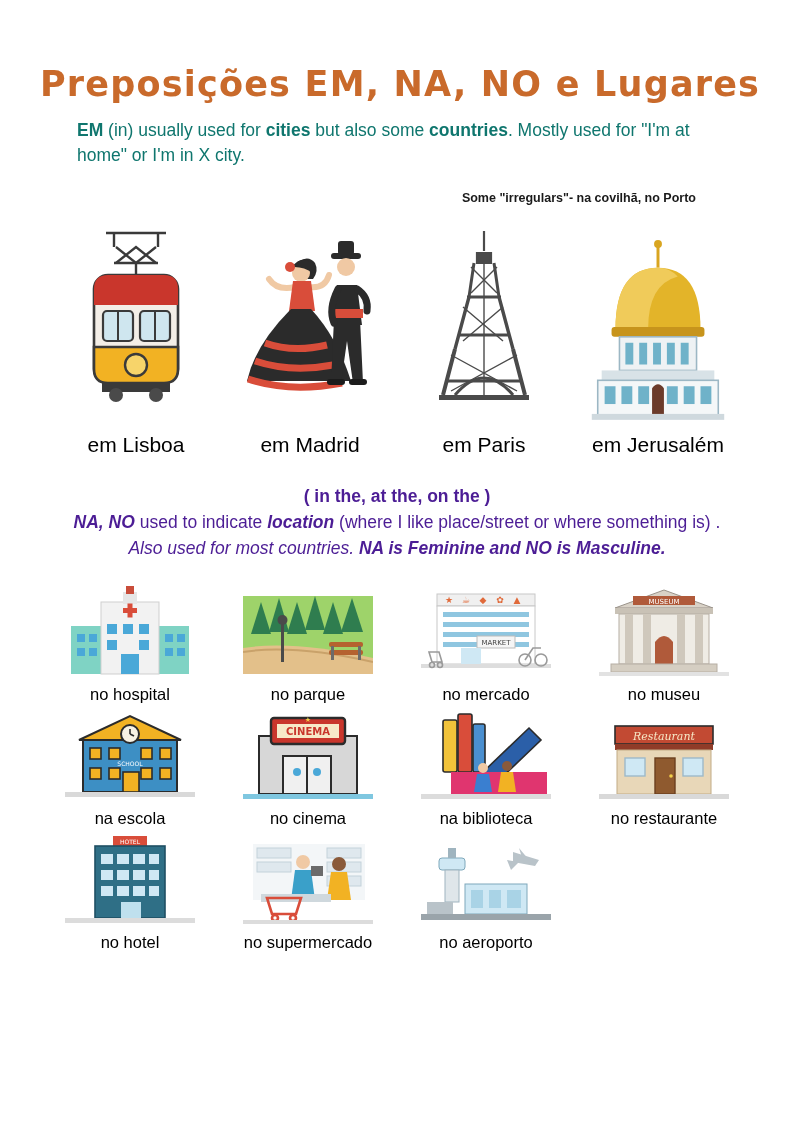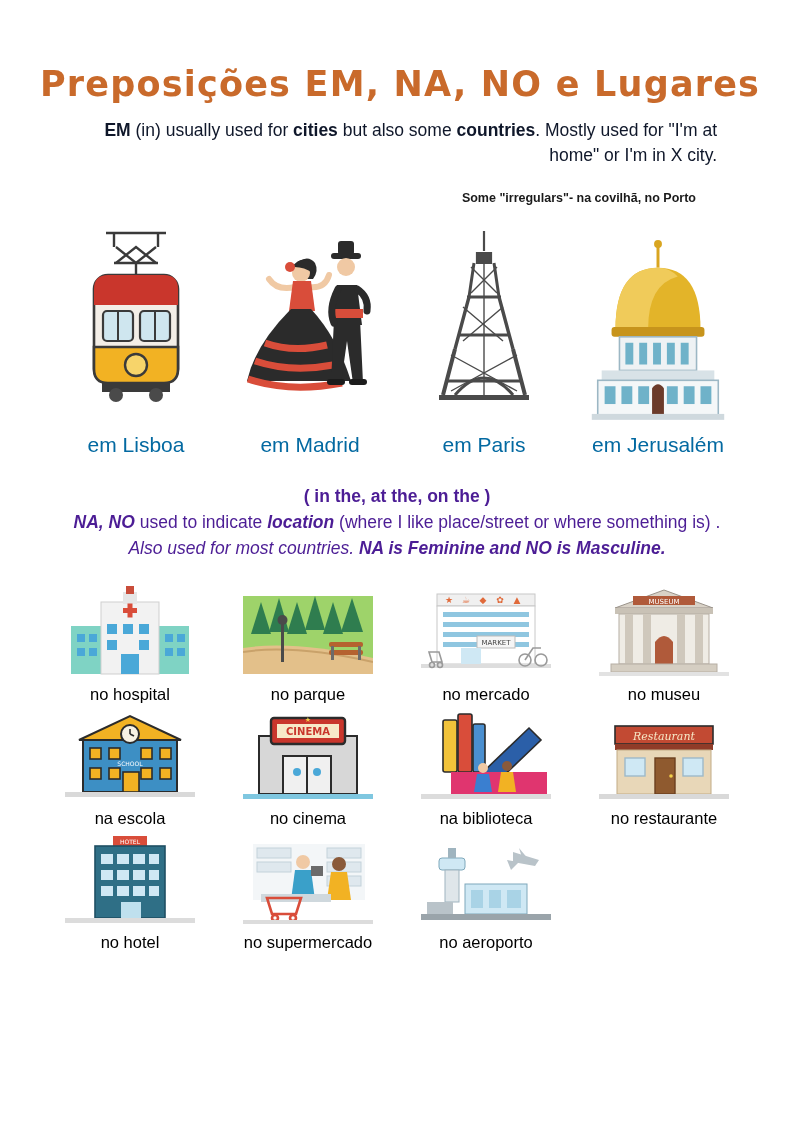--- a/index.html
+++ b/index.html
@@ -24,24 +24,24 @@
     font-size: 35px;
     font-weight: 700;
     letter-spacing: 1.2px;
     font-family: "DejaVu Sans", sans-serif;
     margin: 18px 0 8px 0;
     white-space: nowrap;
   }
 
   
   .intro {
-    text-align: right;
+    text-align: left;
     font-size: 17.5px;
     line-height: 1.45;
-    color: #0f172a;
+    color: #0f766e;
     margin: 14px auto 0 auto;
     max-width: 640px;
     font-family: "Liberation Sans", sans-serif;
   }
   .intro b { font-weight: 700; }
 
   .irregulars {
     text-align: right;
     font-size: 12.5px;
     font-weight: 700;
@@ -63,21 +63,21 @@
   }
   .city-art {
     height: 200px;
     display: flex;
     align-items: flex-end;
     justify-content: center;
   }
   .city-label {
     font-size: 21px;
     margin-top: 10px;
-    color: #0369a1;
+    color: #000000;
     white-space: nowrap;
   }
 
   
   .mid-block {
     text-align: center;
     margin: 26px auto 9px auto;
     max-width: 660px;
     font-size: 17.5px;
     line-height: 1.5;

